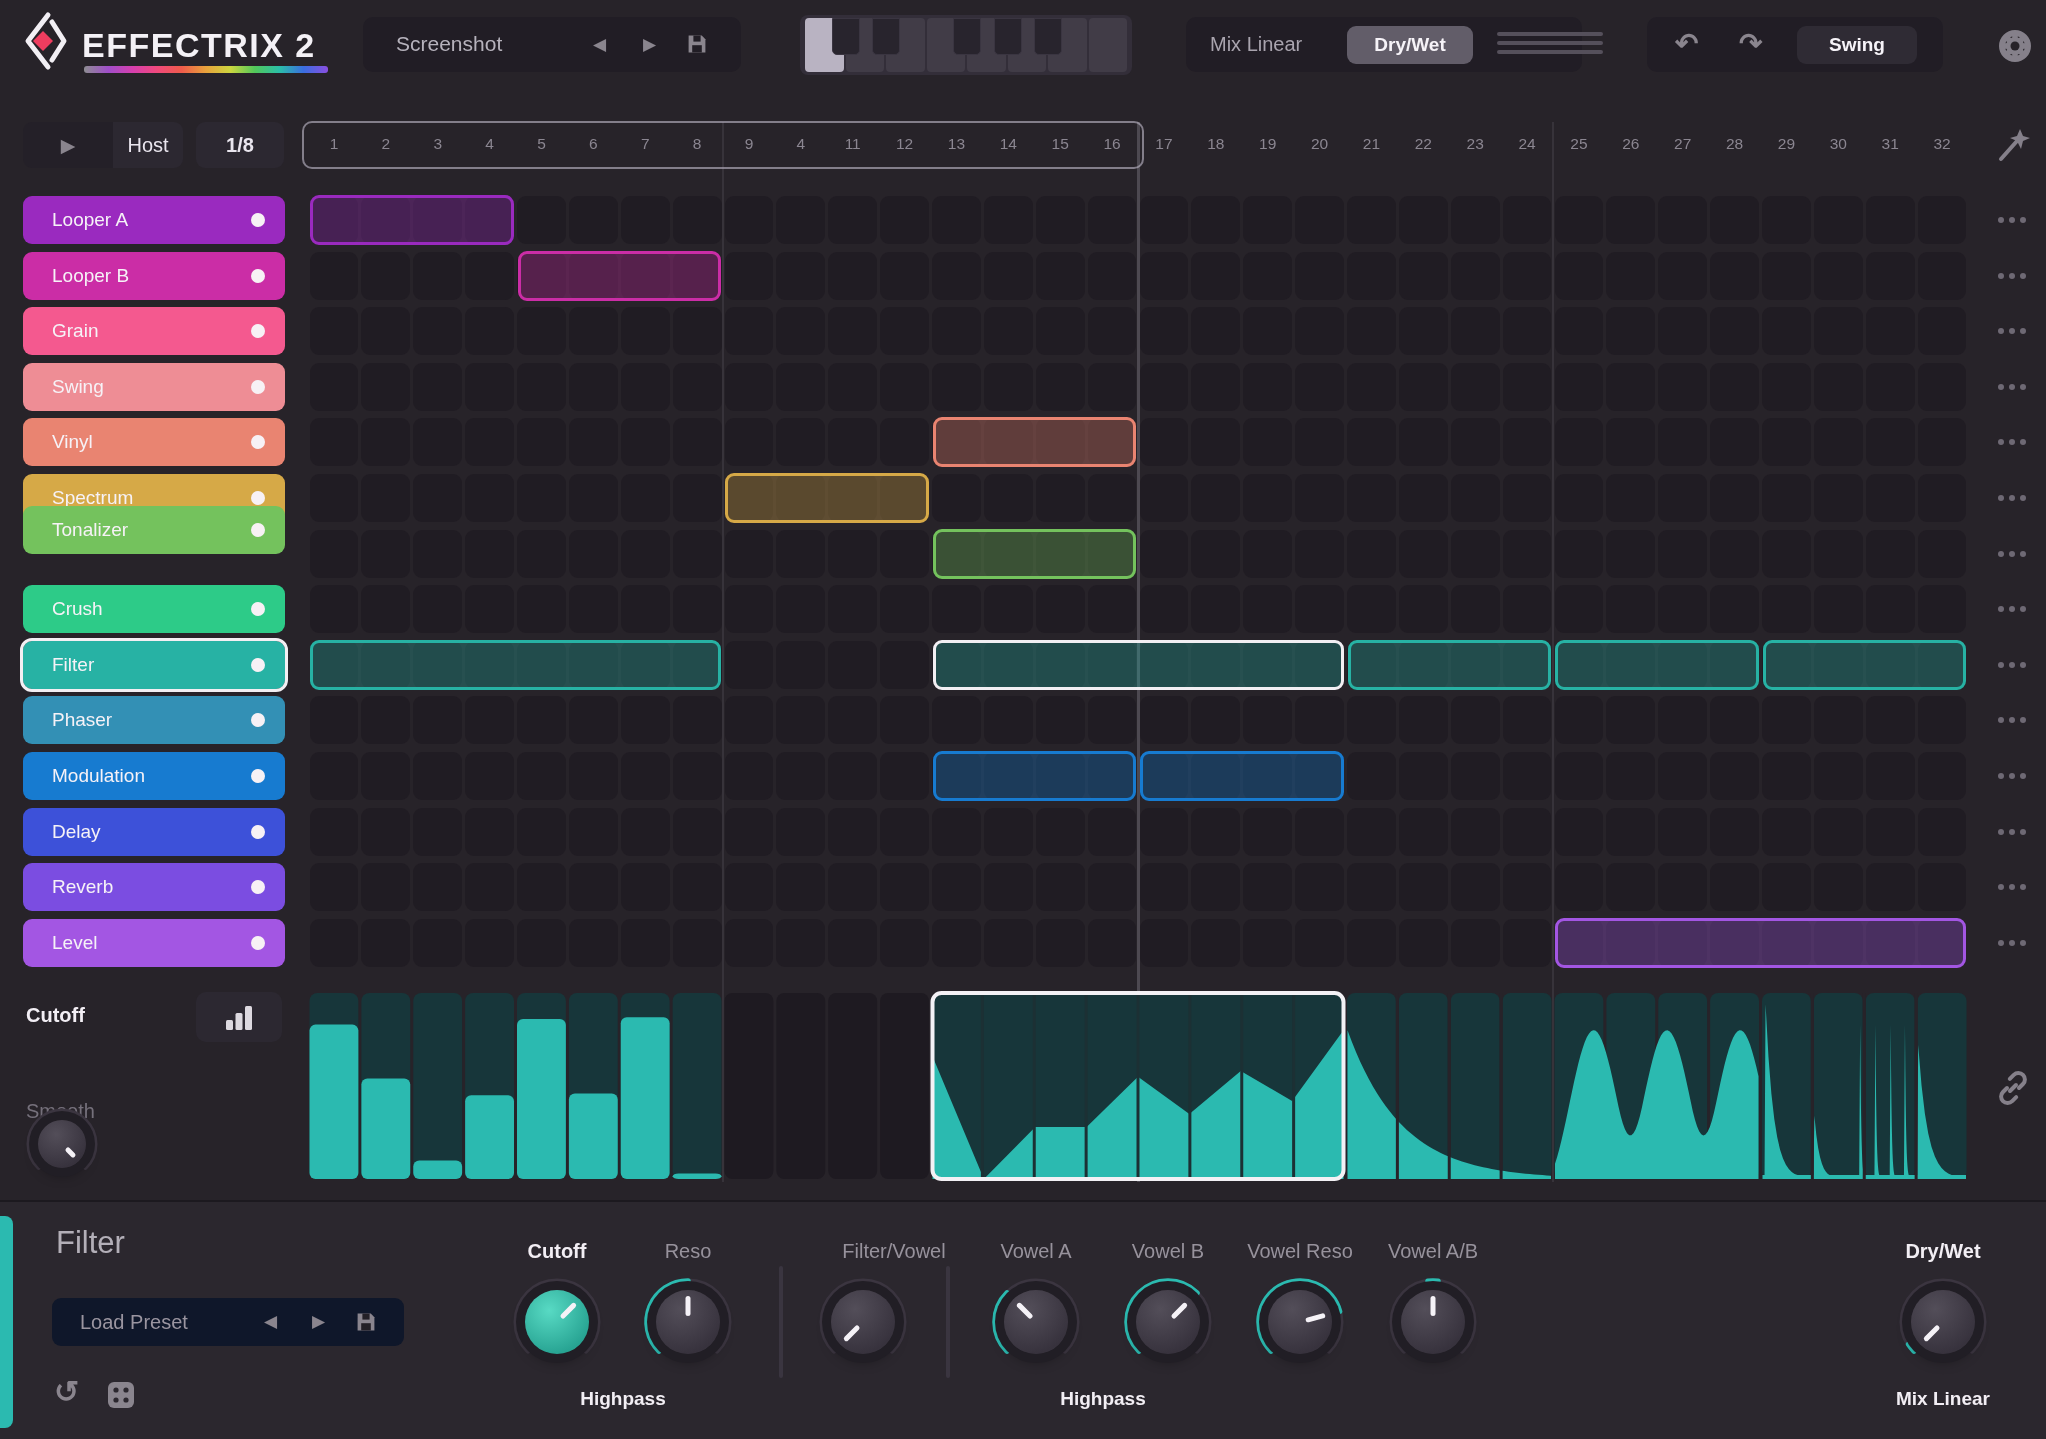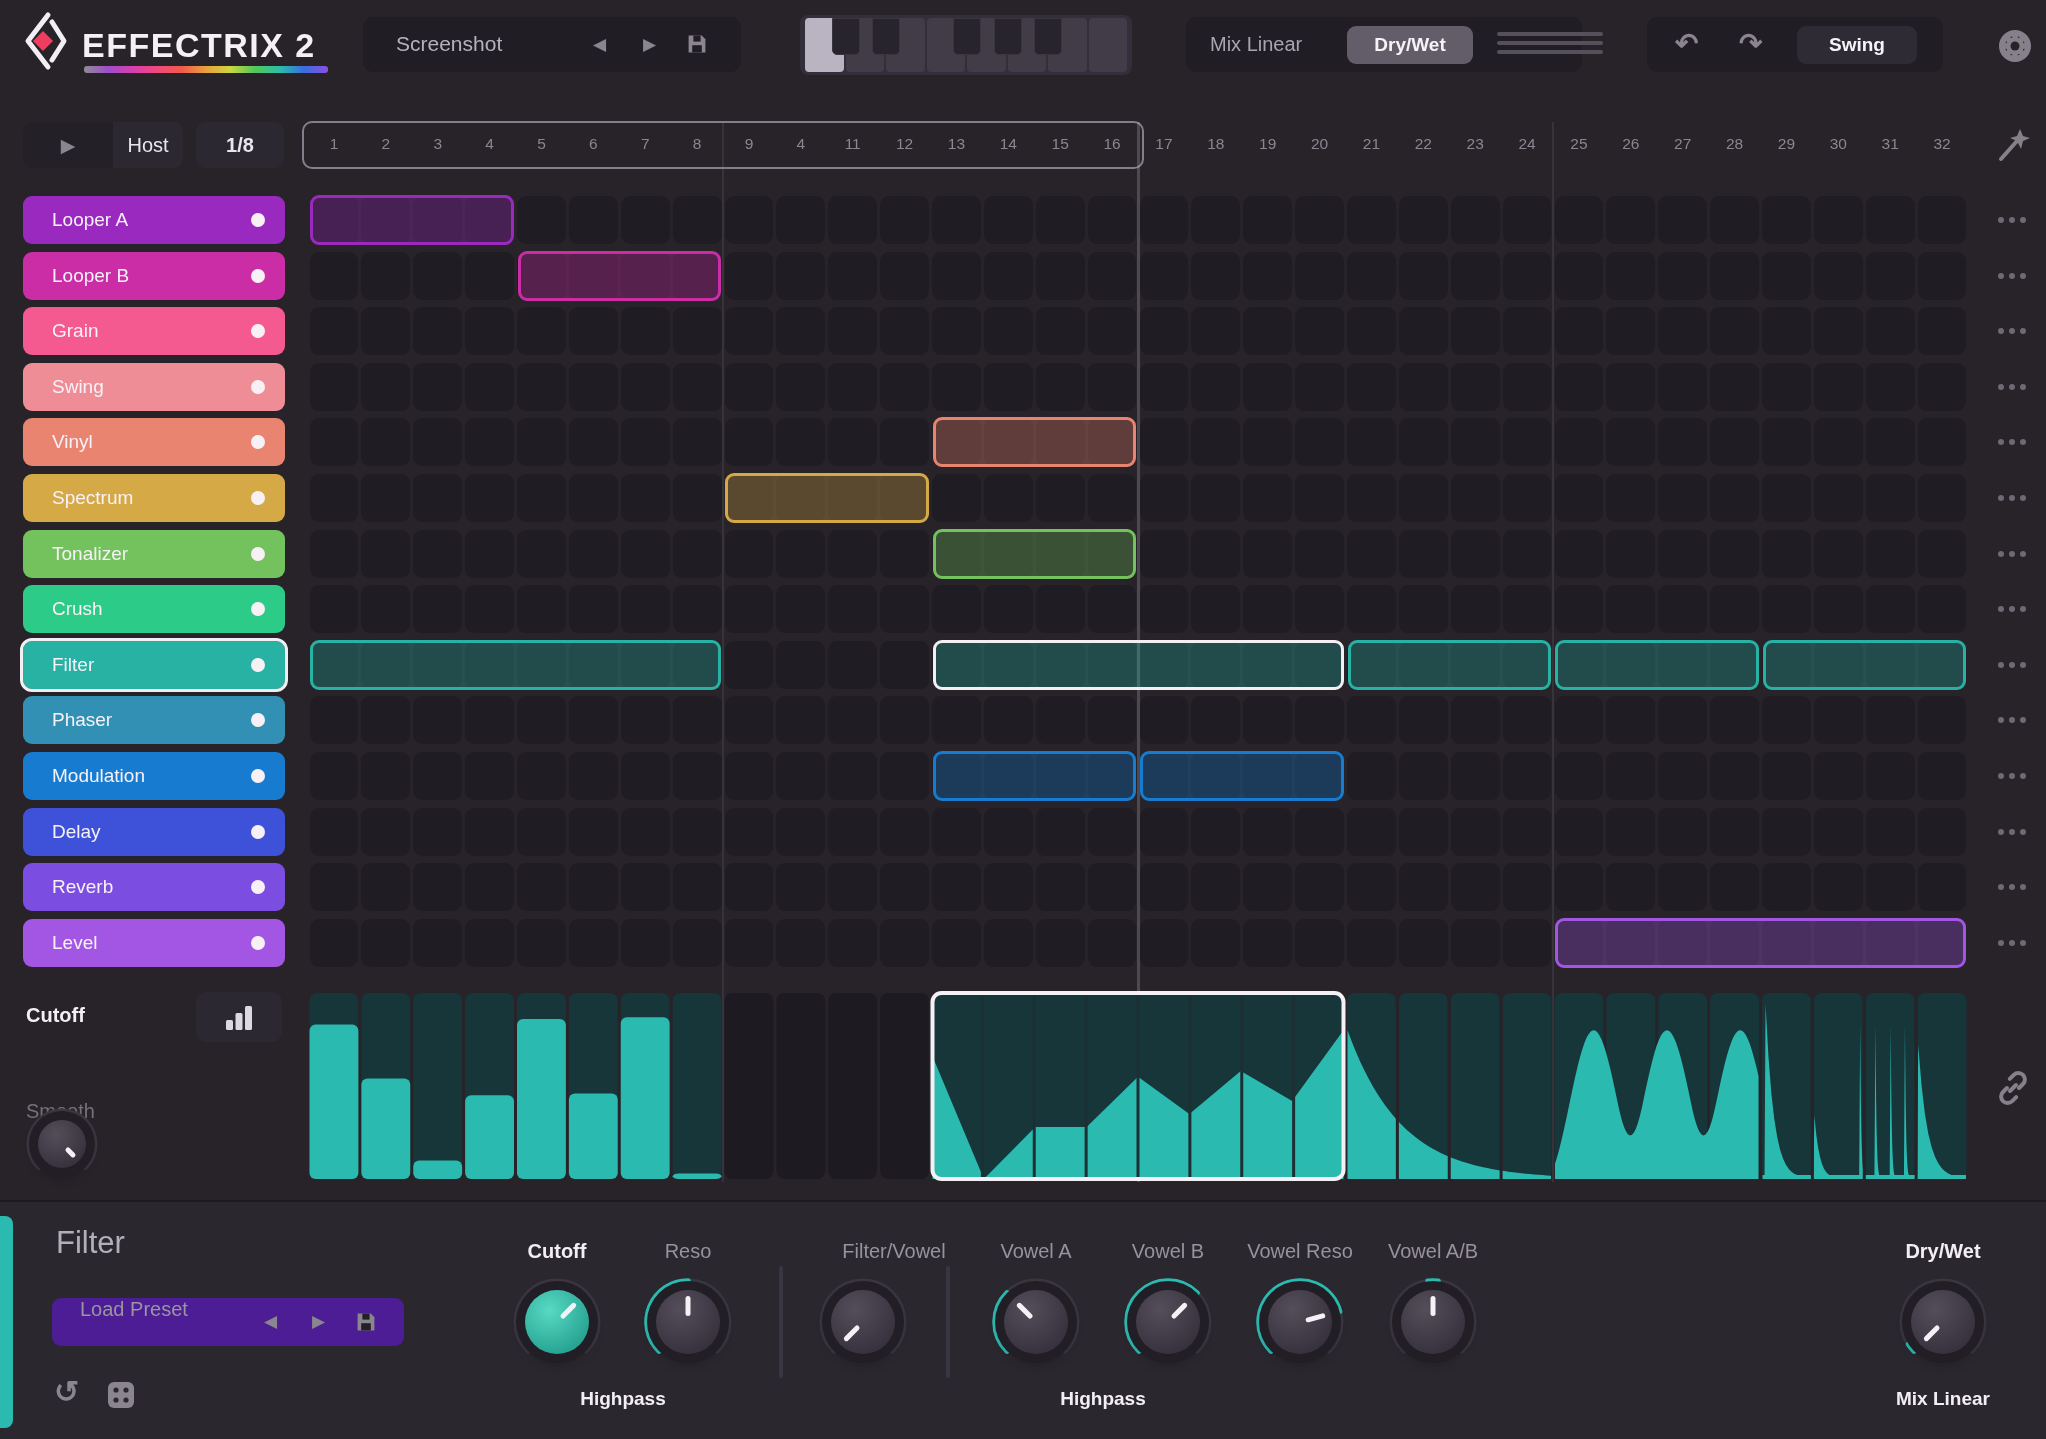--- a/index.html
+++ b/index.html
@@ -47,21 +47,21 @@
         box-shadow:0 0 0 9px #211e25,0 6px 14px rgba(0,0,0,.45);}
   .face.teal{background:radial-gradient(circle at 38% 32%,#58dac4,#27a392 75%);}
   .rot{position:absolute;inset:0;}
   .ptr{position:absolute;left:50%;width:5px;border-radius:3px;background:#f5f2f7;transform:translateX(-50%);}
   .sub-label{position:absolute;transform:translateX(-50%);font-size:19px;font-weight:bold;color:#f2eef4;}
   .kdiv{position:absolute;width:4px;border-radius:2px;background:#3a3540;}
   
   #editor{background:#2b272e;border-top:2px solid #1c191f;}
   #editor-title{font-size:31px;color:#b3afb8;}
   #accent-bar{background:#2bbab0;border-radius:0 8px 8px 0;}
-  #preset-box{background:#4c1d95;border-radius:9px;color:#9a95a0;font-size:20px;display:flex;}
+  #preset-box{background:#0f172a;border-radius:9px;color:#9a95a0;font-size:20px;display:flex;align-items:center;}
   .uni-icon{color:#8a858e;}
 </style>
 </head>
 <body>
 
 <div id="stage">
 
   <svg class="abs" style="left:18px;top:10px" width="50" height="62" viewBox="0 0 50 62">
     <polyline points="30,5 10,31 30,57" fill="none" stroke="#f2eff4" stroke-width="5" stroke-linecap="round" stroke-linejoin="round"></polyline>
     <polyline points="34,12 46,31 34,50" fill="none" stroke="#f2eff4" stroke-width="5" stroke-linecap="round" stroke-linejoin="round"></polyline>
@@ -422,21 +422,21 @@
       <div class="cell" style="left: 1710.12px; top: 474px; width: 48.875px; height: 48px;"></div>
       <div class="cell" style="left: 1762px; top: 474px; width: 48.875px; height: 48px;"></div>
       <div class="cell" style="left: 1813.88px; top: 474px; width: 48.875px; height: 48px;"></div>
       <div class="cell" style="left: 1865.75px; top: 474px; width: 48.875px; height: 48px;"></div>
       <div class="cell" style="left: 1917.62px; top: 474px; width: 48.875px; height: 48px;"></div>
       <div class="abs dots3" style="left: 1998px; top: 495px;">
         <i></i>
         <i></i>
         <i></i>
       </div>
-      <div class="chip" style="top: 530px; background: rgb(116, 194, 93);">
+      <div class="chip" style="top: 506px; background: rgb(116, 194, 93);">
         <div>Tonalizer</div>
         <div class="dot"></div>
       </div>
       <div class="cell" style="left: 309.5px; top: 529.6px; width: 48.875px; height: 48px;"></div>
       <div class="cell" style="left: 361.375px; top: 529.6px; width: 48.875px; height: 48px;"></div>
       <div class="cell" style="left: 413.25px; top: 529.6px; width: 48.875px; height: 48px;"></div>
       <div class="cell" style="left: 465.125px; top: 529.6px; width: 48.875px; height: 48px;"></div>
       <div class="cell" style="left: 517px; top: 529.6px; width: 48.875px; height: 48px;"></div>
       <div class="cell" style="left: 568.875px; top: 529.6px; width: 48.875px; height: 48px;"></div>
       <div class="cell" style="left: 620.75px; top: 529.6px; width: 48.875px; height: 48px;"></div>

